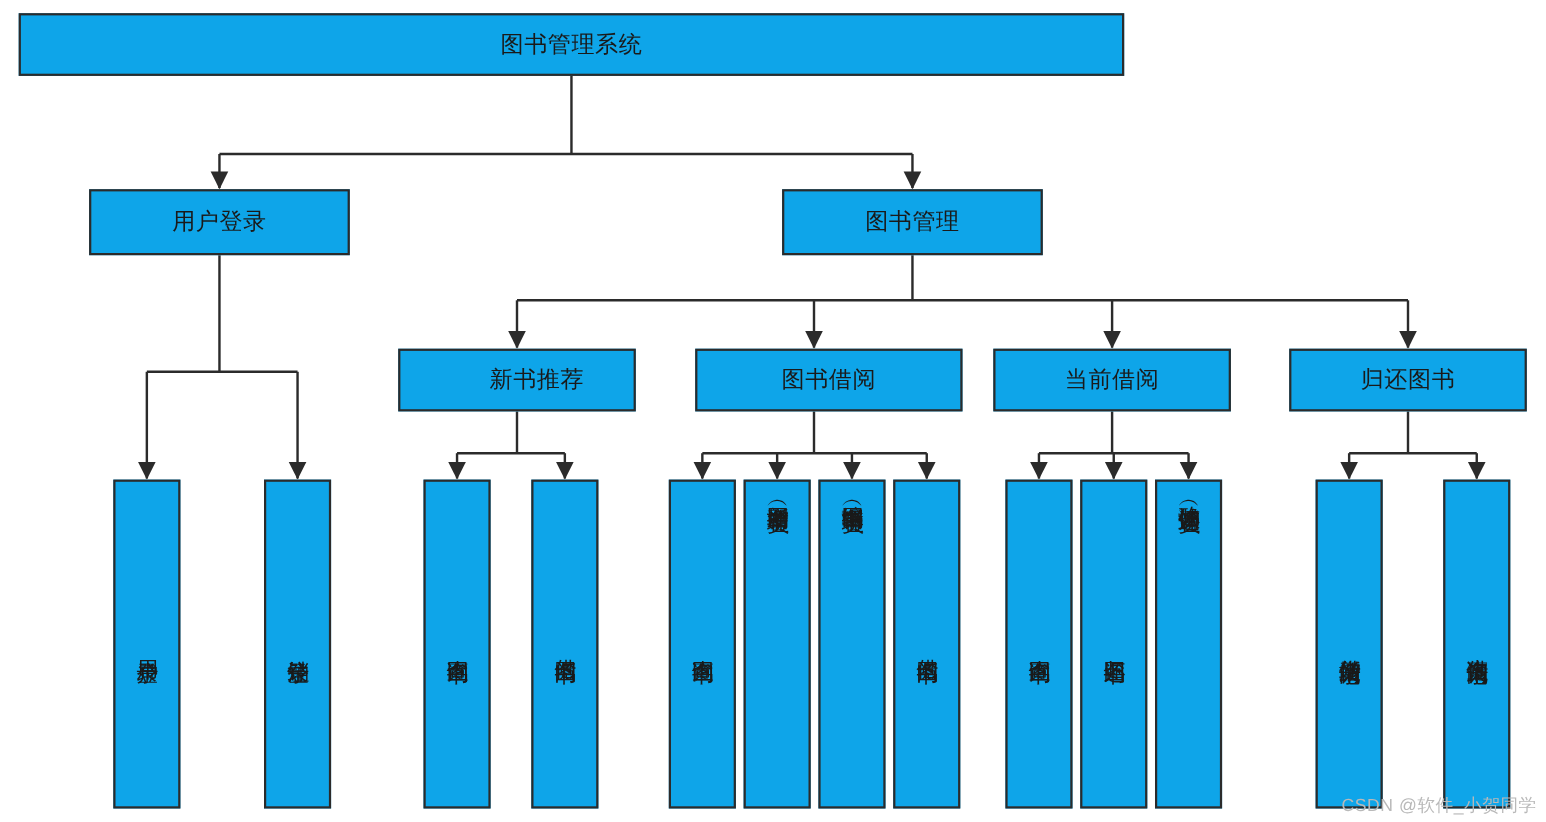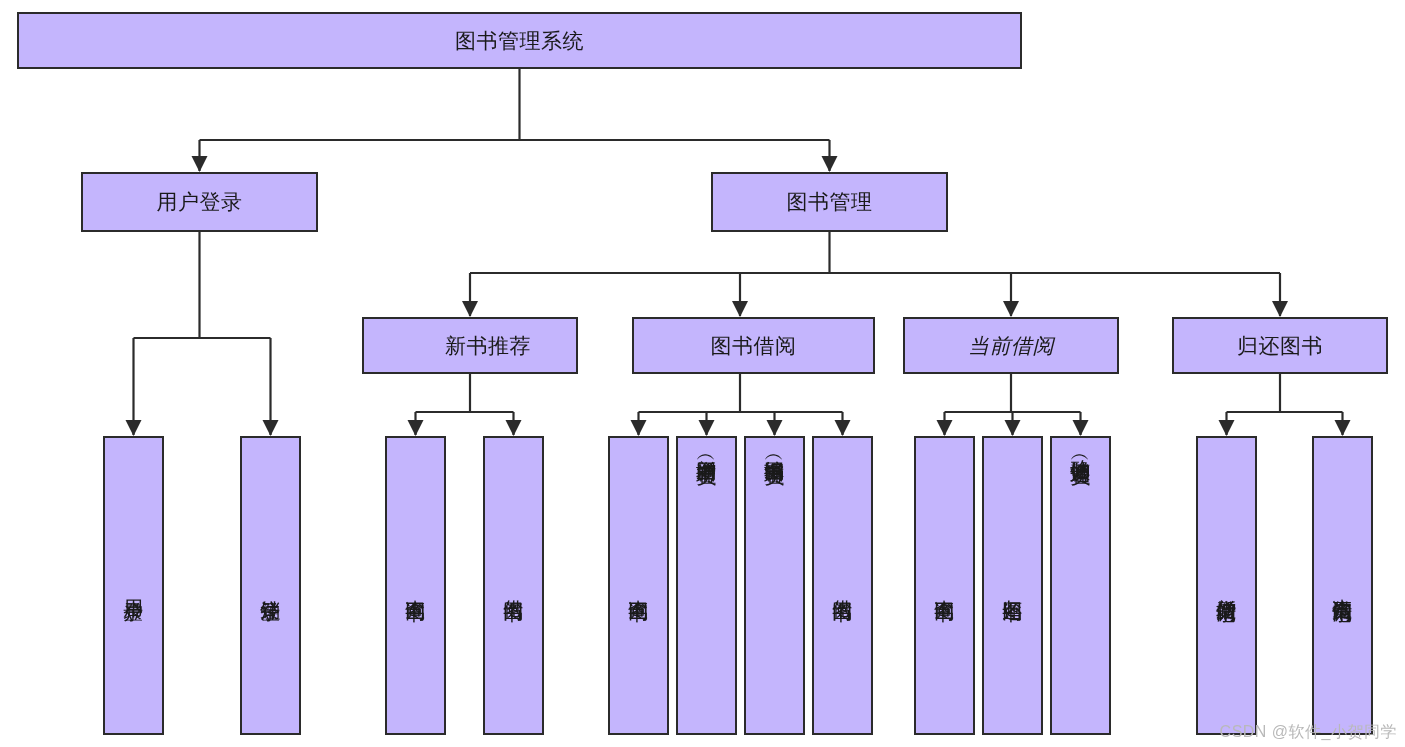--- a/index.html
+++ b/index.html
@@ -17,21 +17,21 @@
   #diagram-root {
     position: absolute;
     left: 0;
     top: 0;
     width: 1405px;
     height: 747px;
   }
   .node-box {
     position: absolute;
     box-sizing: border-box;
-    background: #c4b5fd;
+    background: #0ea5e9;
     border: 2px solid #2b2b2b;
     display: flex;
     align-items: center;
     justify-content: center;
     overflow: hidden;
   }
   .node-label-h {
     font-size: 21px;
     color: #1a1a1a;
     line-height: 1.1;
@@ -148,21 +148,21 @@
       </div>
       <div class="node-box" style="left: 711px; top: 172px; width: 237px; height: 60px; text-align: center;">
         <span class="node-label-h">图书管理</span>
       </div>
       <div class="node-box" style="left: 362px; top: 317px; width: 216px; height: 57px; padding-left: 36px;">
         <span class="node-label-h">新书推荐</span>
       </div>
       <div class="node-box" style="left: 632px; top: 317px; width: 243px; height: 57px;">
         <span class="node-label-h">图书借阅</span>
       </div>
-      <div class="node-box" style="left: 903px; top: 317px; width: 216px; height: 57px; font-style: italic;">
+      <div class="node-box" style="left: 903px; top: 317px; width: 216px; height: 57px;">
         <span class="node-label-h">当前借阅</span>
       </div>
       <div class="node-box" style="left: 1172px; top: 317px; width: 216px; height: 57px;">
         <span class="node-label-h">归还图书</span>
       </div>
       <div class="node-box vertical centered" style="left: 103px; top: 436px; width: 61px; height: 299px;">
         <span class="node-label-v">用户登录</span>
       </div>
       <div class="node-box vertical centered" style="left: 240px; top: 436px; width: 61px; height: 299px;">
         <span class="node-label-v">注销登录</span>

